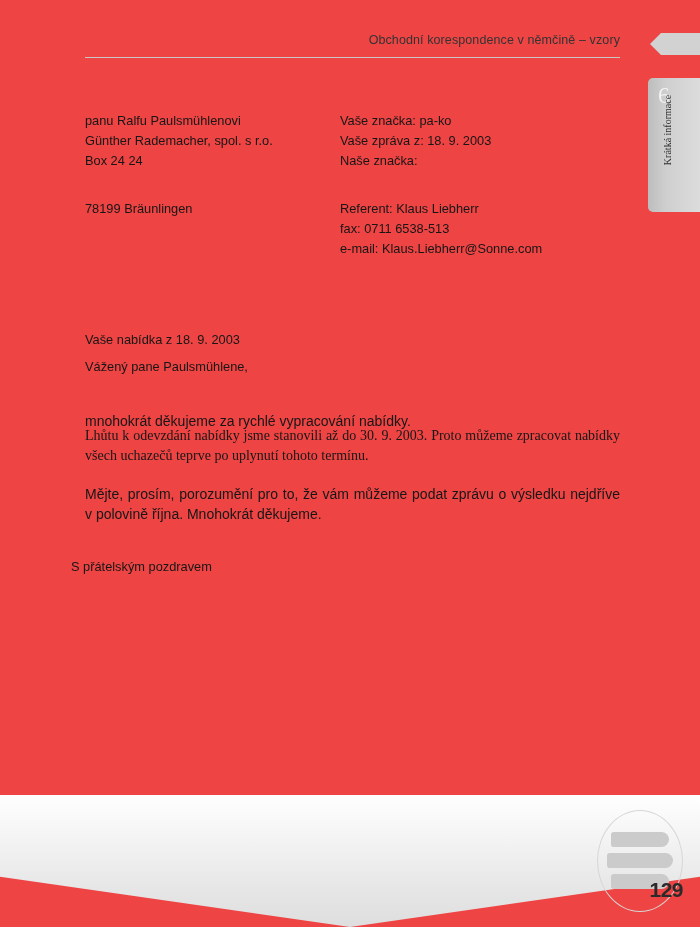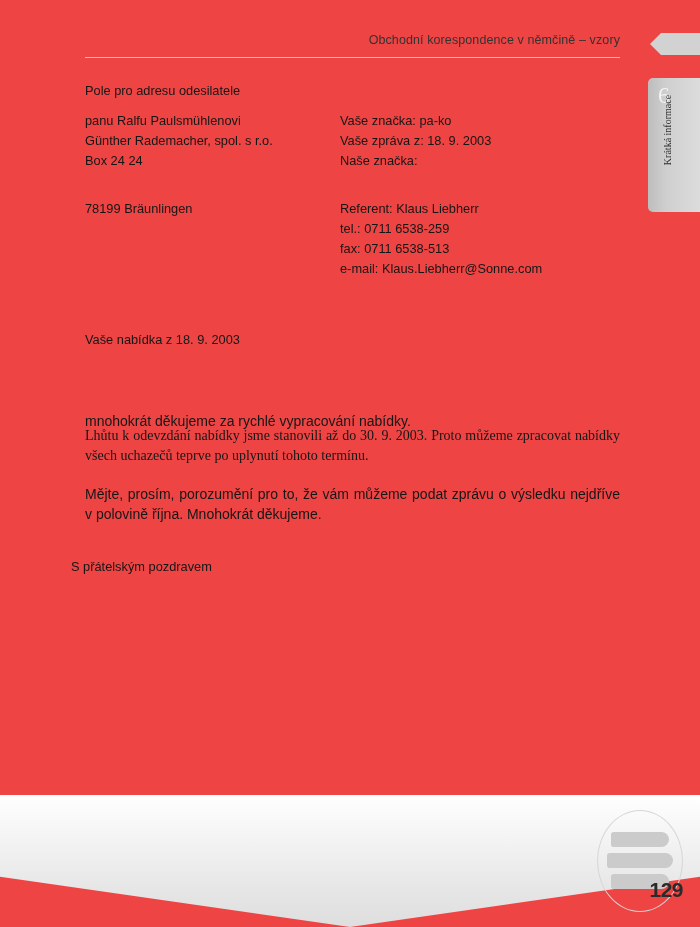--- a/index.html
+++ b/index.html
@@ -173,46 +173,45 @@
 
   <div id="header-title">Obchodní korespondence v němčině – vzory</div>
   <div id="header-rule"></div>
   <div id="header-arrow"></div>
 
   <div id="chapter-tab">
     <div id="chapter-number">6</div>
     <div id="chapter-label">Krátká informace</div>
   </div>
 
-  <div id="sender-caption" class="line">Pole pro adresu odesilatele</div>
 
   <div id="address-block">
     <div class="line">panu Ralfu Paulsmühlenovi</div>
     <div class="line">Günther Rademacher, spol. s r.o.</div>
     <div class="line">Box 24 24</div>
   </div>
 
   <div id="reference-block">
     <div class="line">Vaše značka: pa-ko</div>
     <div class="line">Vaše zpráva z: 18. 9. 2003</div>
     <div class="line">Naše značka:</div>
   </div>
 
   <div id="city-block">
     <div class="line">78199 Bräunlingen</div>
   </div>
 
   <div id="contact-block">
     <div class="line">Referent: Klaus Liebherr</div>
-    <div class="line">tel.: 0711 6538-259</div>
     <div class="line">fax: 0711 6538-513</div>
     <div class="line">e-mail: Klaus.Liebherr@Sonne.com</div>
   </div>
 
   <div id="subject-line" class="line">Vaše nabídka z 18. 9. 2003</div>
+  <div id="salutation-line" class="line">Vážený pane Paulsmühlene,</div>
 
   <div id="body-p1" class="para">mnohokrát děkujeme za rychlé vypracování nabídky.</div>
   <div id="body-p2" class="para">Lhůtu k odevzdání nabídky jsme stanovili až do 30. 9. 2003. Proto můžeme zpracovat nabídky všech uchazečů teprve po uplynutí tohoto termínu.</div>
   <div id="body-p3" class="para">Mějte, prosím, porozumění pro to, že vám můžeme podat zprávu o výsledku nejdříve v polovině října. Mnohokrát děkujeme.</div>
 
   <div id="closing-line" class="line">S přátelským pozdravem</div>
 
   <div id="bottom-chevron"></div>
 
   <div id="folio-badge">

